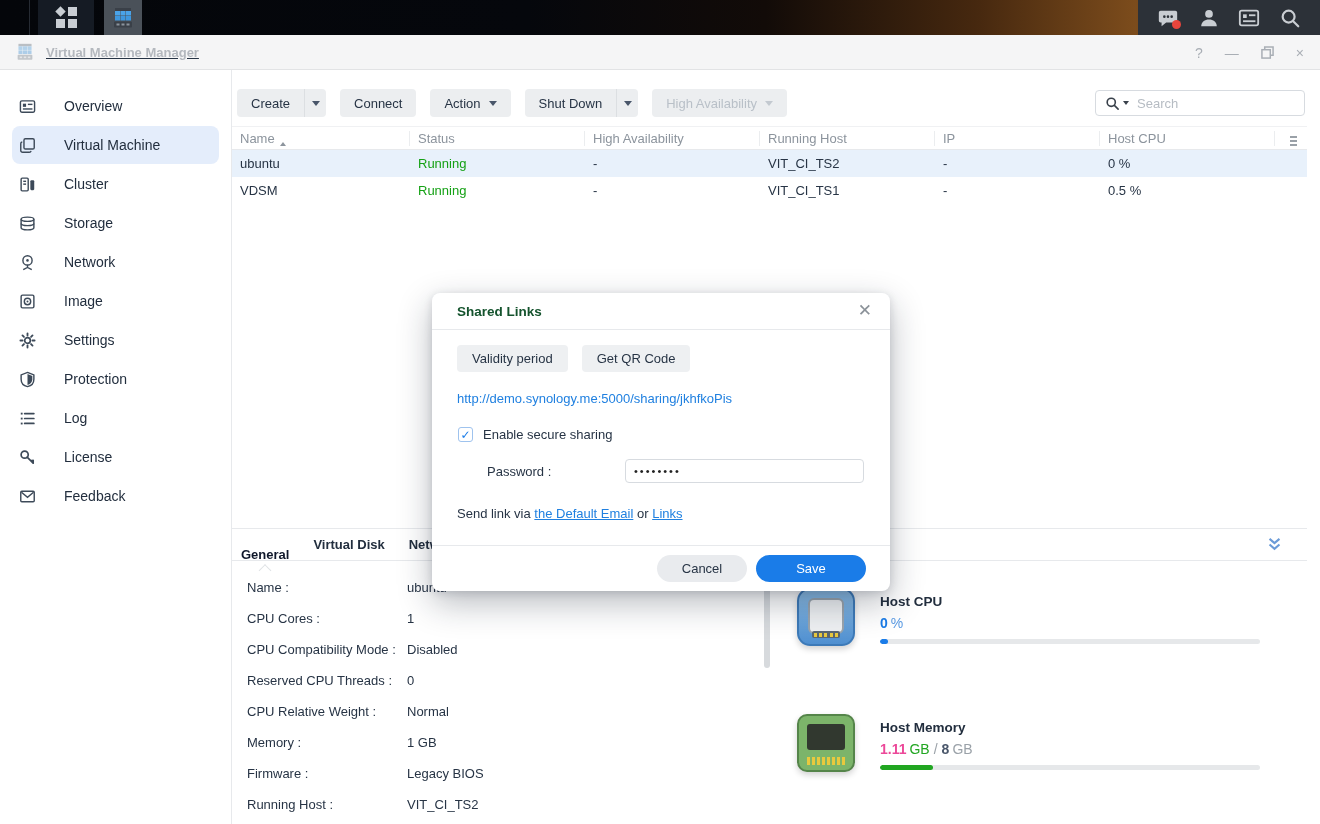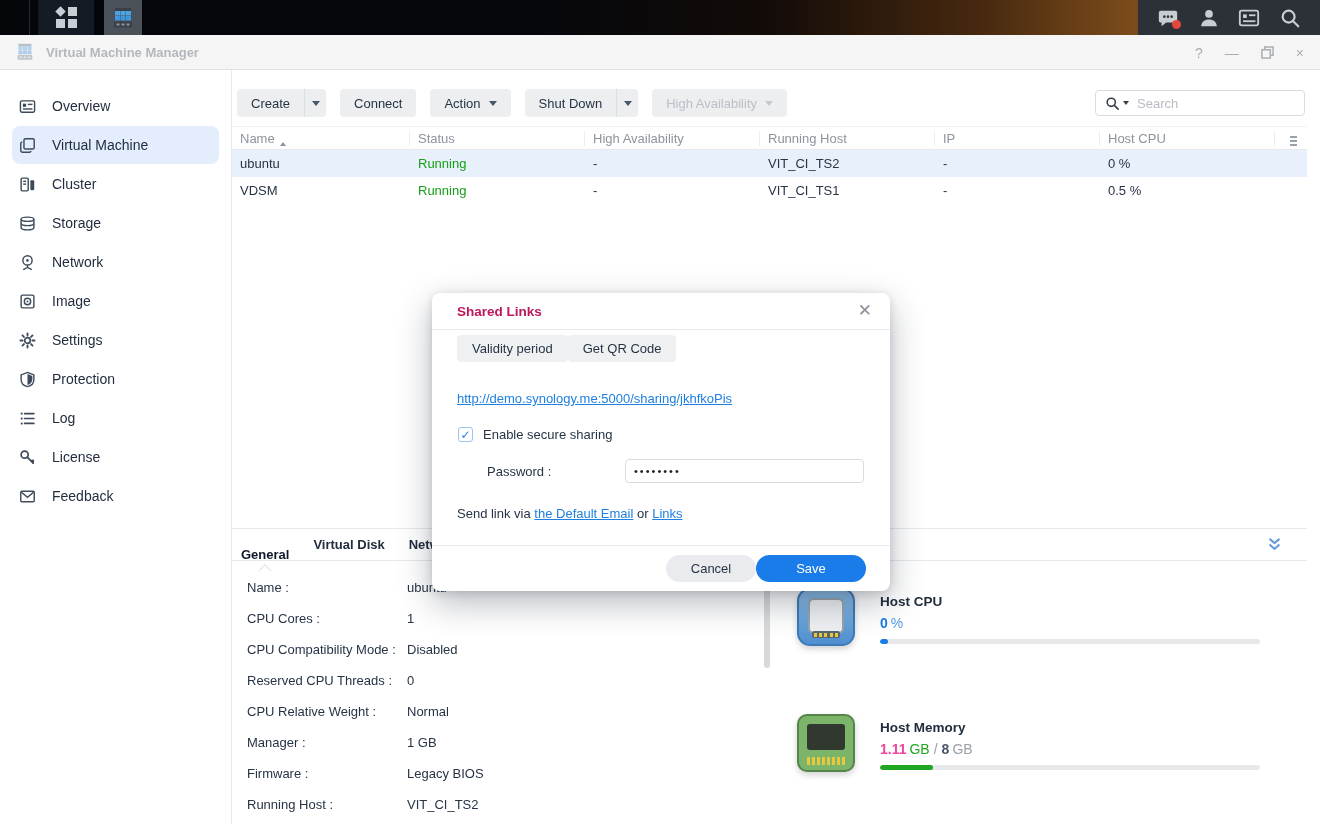--- a/index.html
+++ b/index.html
@@ -14,31 +14,31 @@
   .tb-btn.menu { background:#151b24; margin-left:8px; }
   .tb-btn.vmm { background:#4a5159; width:38px; margin-left:10px; }
   .menu-grid { display:grid; grid-template-columns:9px 9px; grid-template-rows:9px 9px; gap:3px; }
   .menu-grid i { background:#c9ced4; display:block; }
   .menu-grid i.diamond { transform:rotate(45deg) scale(.82); }
   .tray { position:absolute; right:0; top:0; width:182px; height:35px; background:#2c3138; display:flex; align-items:center; justify-content:space-evenly; }
   .tray-ic { position:relative; width:22px; height:22px; display:flex; align-items:center; justify-content:center; cursor:pointer; }
   .badge { position:absolute; right:-2px; bottom:0; width:9px; height:9px; border-radius:50%; background:#e8453c; }
 
   
-  .titlebar { position:absolute; left:0; top:35px; width:1320px; height:35px; background:#f5f5f6; border-bottom:1px solid #e2e3e5; display:flex; align-items:center; }
+  .titlebar { position:absolute; left:0; top:35px; width:1320px; height:35px; background:#f5f5f6; border-bottom:1px solid #e2e3e5; display:flex; align-items:center;text-decoration:underline; }
   .titlebar .appicon { margin-left:16px; opacity:.55; }
   .titlebar .title { margin-left:12px; font-weight:bold; color:#b4b8be; font-size:13px; }
   .win-controls { position:absolute; right:16px; top:0; height:35px; display:flex; align-items:center; gap:22px; color:#a9aeb5; }
   .win-controls span { cursor:pointer; font-size:14px; line-height:1; }
 
   
   .sidebar { position:absolute; left:0; top:70px; width:232px; height:754px; background:#fff; border-right:1px solid #e7e9ec; padding-top:17px; }
   .side-item { height:38px; margin:0 12px 1px 12px; border-radius:8px; display:flex; align-items:center; cursor:pointer; color:#222e3e; font-size:14px; }
   .side-item .ic { width:18px; height:18px; margin-left:6px; display:flex; align-items:center; justify-content:center; color:#3d4a59; }
-  .side-item .lbl { margin-left:16px; }
+  .side-item .lbl { margin-left:28px; }
   .side-item.active { background:#e4edfb; }
 
   
   .main { position:absolute; left:232px; top:70px; width:1088px; height:754px; background:#fff; }
 
   .toolbar { position:absolute; left:5px; top:19px; height:28px; display:flex; align-items:center; }
   .btn { background:#eceef0; border-radius:4px; height:28px; display:flex; align-items:center; padding:0 14px; color:#273445; cursor:pointer; white-space:nowrap; }
   .split { display:flex; margin-right:14px; }
   .split .btn { border-radius:4px 0 0 4px; }
   .split .caret-part { background:#eceef0; border-left:1px solid #dcdfe2; border-radius:0 4px 4px 0; width:22px; display:flex; align-items:center; justify-content:center; cursor:pointer; }
@@ -106,34 +106,34 @@
   .chip-cpu .pins { position:absolute; left:13px; bottom:6px; width:28px; height:7px; background:#5a6670; border-radius:2px; display:flex; align-items:center; justify-content:space-evenly; }
   .chip-cpu .pins i { width:3px; height:4px; background:#e8c93e; display:block; }
   .chip-mem { position:absolute; left:0; top:2px; width:58px; height:58px; border-radius:10px; background:#7cb46a; border:2px solid #55854a; box-shadow:0 3px 6px rgba(0,0,0,.18); }
   .chip-mem .die { position:absolute; left:8px; top:8px; width:38px; height:26px; background:#31382f; border-radius:3px; }
   .chip-mem .pins { position:absolute; left:8px; bottom:5px; width:38px; height:8px; display:flex; align-items:flex-end; justify-content:space-between; }
   .chip-mem .pins i { width:3px; height:8px; background:#e8c93e; display:block; }
 
   
   .dialog { position:absolute; left:432px; top:293px; width:458px; height:298px; background:#fff; border-radius:8px; box-shadow:0 12px 34px rgba(20,30,45,.3), 0 2px 8px rgba(20,30,45,.15); z-index:50; }
   .dlg-head { height:37px; border-bottom:1px solid #e7e9ec; display:flex; align-items:center; position:relative; }
-  .dlg-title { margin-left:25px; font-weight:bold; color:#be185d; font-size:13.5px; }
+  .dlg-title { margin-left:25px; font-weight:bold; color:#14532d; font-size:13.5px; }
   .dlg-close { position:absolute; right:18px; top:9px; color:#8b9299; font-size:17px; line-height:1; cursor:pointer; }
-  .dlg-btnrow { position:absolute; left:25px; top:42px; display:flex; }
+  .dlg-btnrow { position:absolute; left:25px; top:52px; display:flex; gap:14px; }
   .dlg-btn { background:#eef0f2; border-radius:4px; height:27px; padding:0 15px; display:flex; align-items:center; color:#273445; cursor:pointer; }
-  .dlg-link { position:absolute; left:25px; top:98px; color:#2080e0; text-decoration:underline; cursor:pointer; }
+  .dlg-link { position:absolute; left:25px; top:98px; color:#2080e0; cursor:pointer; }
   .dlg-check { position:absolute; left:26px; top:134px; display:flex; align-items:center; cursor:pointer; }
   .cb { width:15px; height:15px; border:1px solid #9fc3ee; border-radius:3px; background:#fff; display:flex; align-items:center; justify-content:center; color:#1a7ce8; font-weight:bold; font-size:12px; line-height:1; }
   .dlg-check .cb-lbl { margin-left:10px; color:#273445; }
   .dlg-passrow { position:absolute; left:55px; top:166px; display:flex; align-items:center; }
   .pass-lbl { width:138px; color:#273445; }
   .pass-input { width:239px; height:24px; border:1px solid #d7dbe0; border-radius:4px; padding:0 8px; font-size:11px; letter-spacing:2px; color:#222; outline:none; font-family:inherit; }
   .dlg-send { position:absolute; left:25px; top:213px; color:#273445; }
   .dlg-send a { color:#2080e0; text-decoration:underline; cursor:pointer; }
-  .dlg-footer { position:absolute; left:0; bottom:0; width:100%; height:46px; border-top:1px solid #e7e9ec; display:flex; align-items:center; justify-content:flex-end; padding-right:24px; }
+  .dlg-footer { position:absolute; left:0; bottom:0; width:100%; height:46px; border-top:1px solid #e7e9ec; display:flex; align-items:center; justify-content:flex-end; padding-right:24px; gap:9px; }
   .pill { height:27px; border-radius:14px; display:flex; align-items:center; justify-content:center; cursor:pointer; }
   .pill.cancel { width:90px; background:#e9ebee; color:#273445; }
   .pill.save { width:110px; background:#1a7ce8; color:#ffffff; }
 
   svg { display:block; }
 </style>
 </head>
 <body>
 
 <div class="taskbar">
@@ -471,21 +471,21 @@
       </div>
     <div class="d-row">
         <div class="d-label">Reserved CPU Threads :</div>
         <div class="d-value">0</div>
       </div>
     <div class="d-row">
         <div class="d-label">CPU Relative Weight :</div>
         <div class="d-value">Normal</div>
       </div>
     <div class="d-row">
-        <div class="d-label">Manager :</div>
+        <div class="d-label">Memory :</div>
         <div class="d-value">1 GB</div>
       </div>
     <div class="d-row">
         <div class="d-label">Firmware :</div>
         <div class="d-value">Legacy BIOS</div>
       </div>
     <div class="d-row">
         <div class="d-label">Running Host :</div>
         <div class="d-value">VIT_CI_TS2</div>
       </div>

